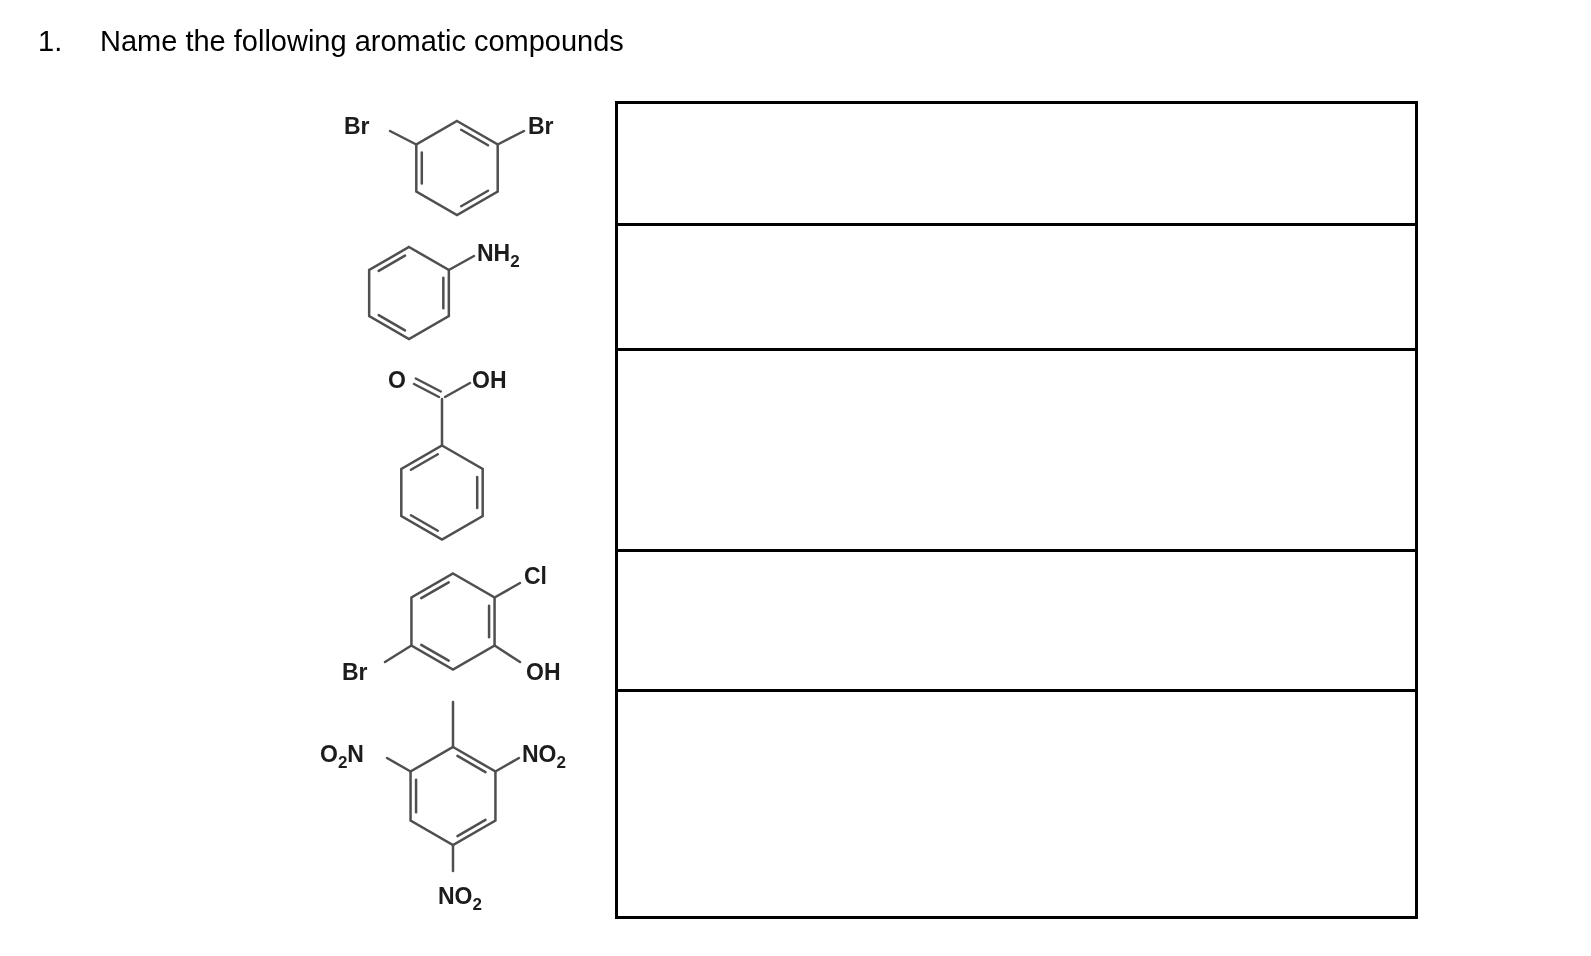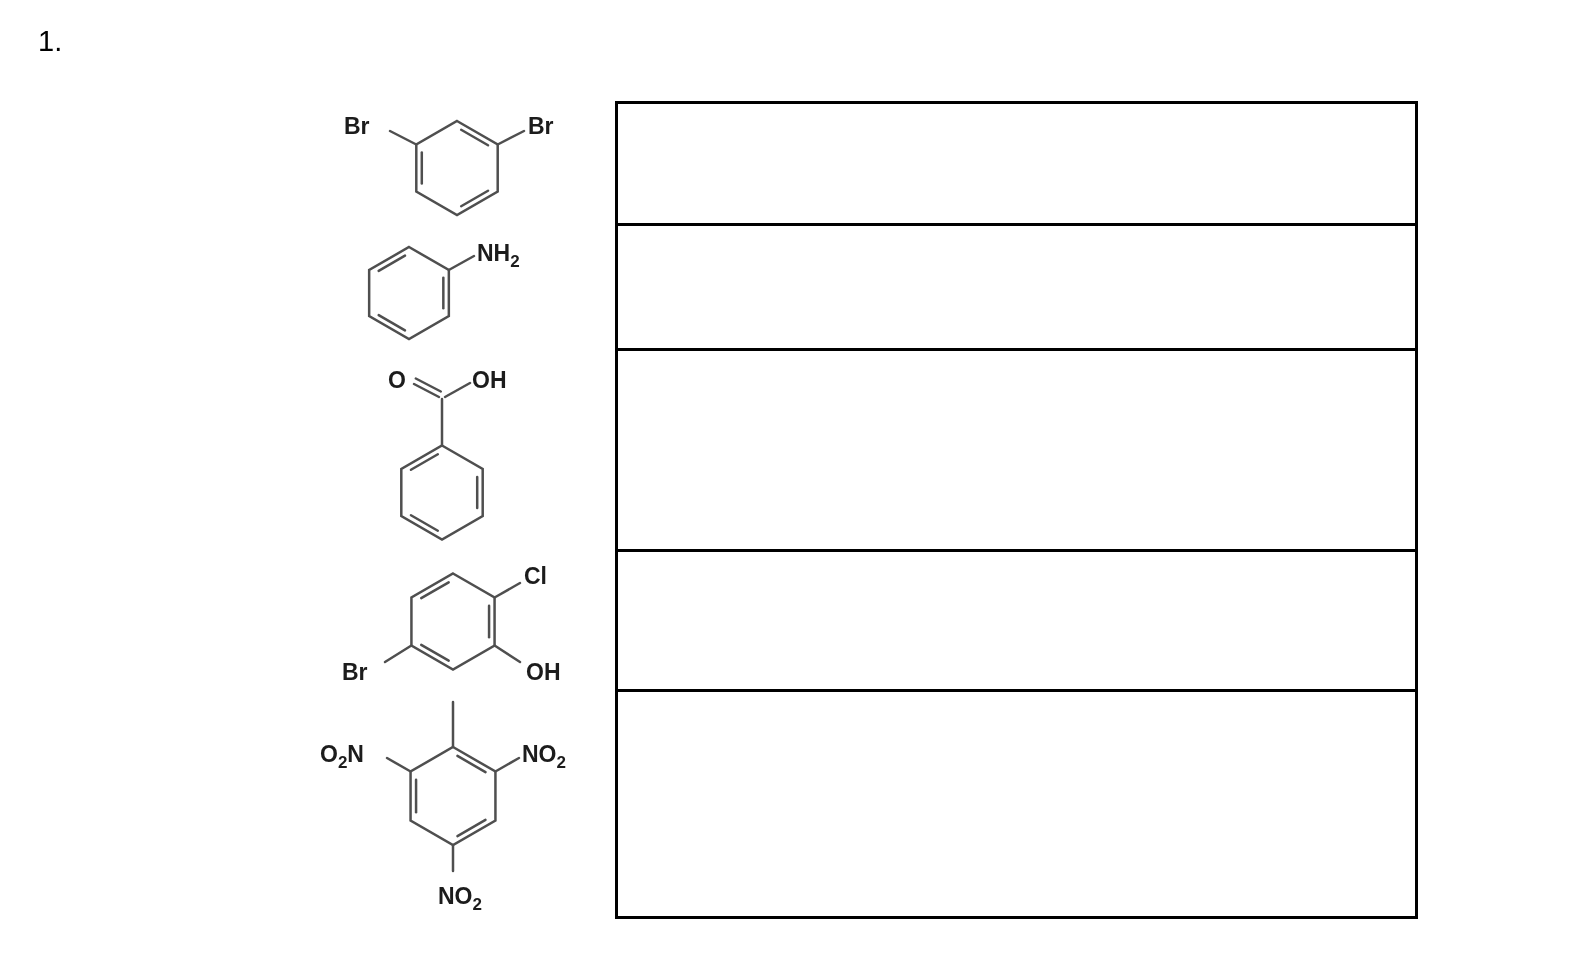--- a/index.html
+++ b/index.html
@@ -27,20 +27,21 @@
   .bond { stroke:#4f4f4f; stroke-width:2.5; fill:none; stroke-linecap:round; }
   .chem { font-family:"Liberation Sans", sans-serif; font-weight:bold; font-size:23px; fill:#1c1c1c; }
   .chem-sub { font-size:17px; }
 </style>
 </head>
 <body>
 
 <div class="sheet">
 
   <span class="question" id="q-number">1.</span>
+  <span class="question" id="q-text">Name the following aromatic compounds</span>
 
   <svg class="structure" style="left:330px; top:100px;" width="240" height="125" viewBox="0 0 240 125">
     <g>
         <polygon points="127,21 167.702,44.5 167.702,91.5 127,115 86.298,91.5 86.298,44.5" class="bond"></polygon>
         <line x1="131.1694005015529" y1="29.75817465088993" x2="158.0327205015529" y2="45.26817465088993" class="bond"></line>
         <line x1="158.0327205015529" y1="90.73182534911007" x2="131.1694005015529" y2="106.24182534911006" class="bond"></line>
         <line x1="91.798" y1="83.51" x2="91.798" y2="52.49" class="bond"></line>
       </g>
     <line class="bond" x1="86.3" y1="44.5" x2="60" y2="31"></line>
     <line class="bond" x1="167.7" y1="44.5" x2="194" y2="31"></line>

